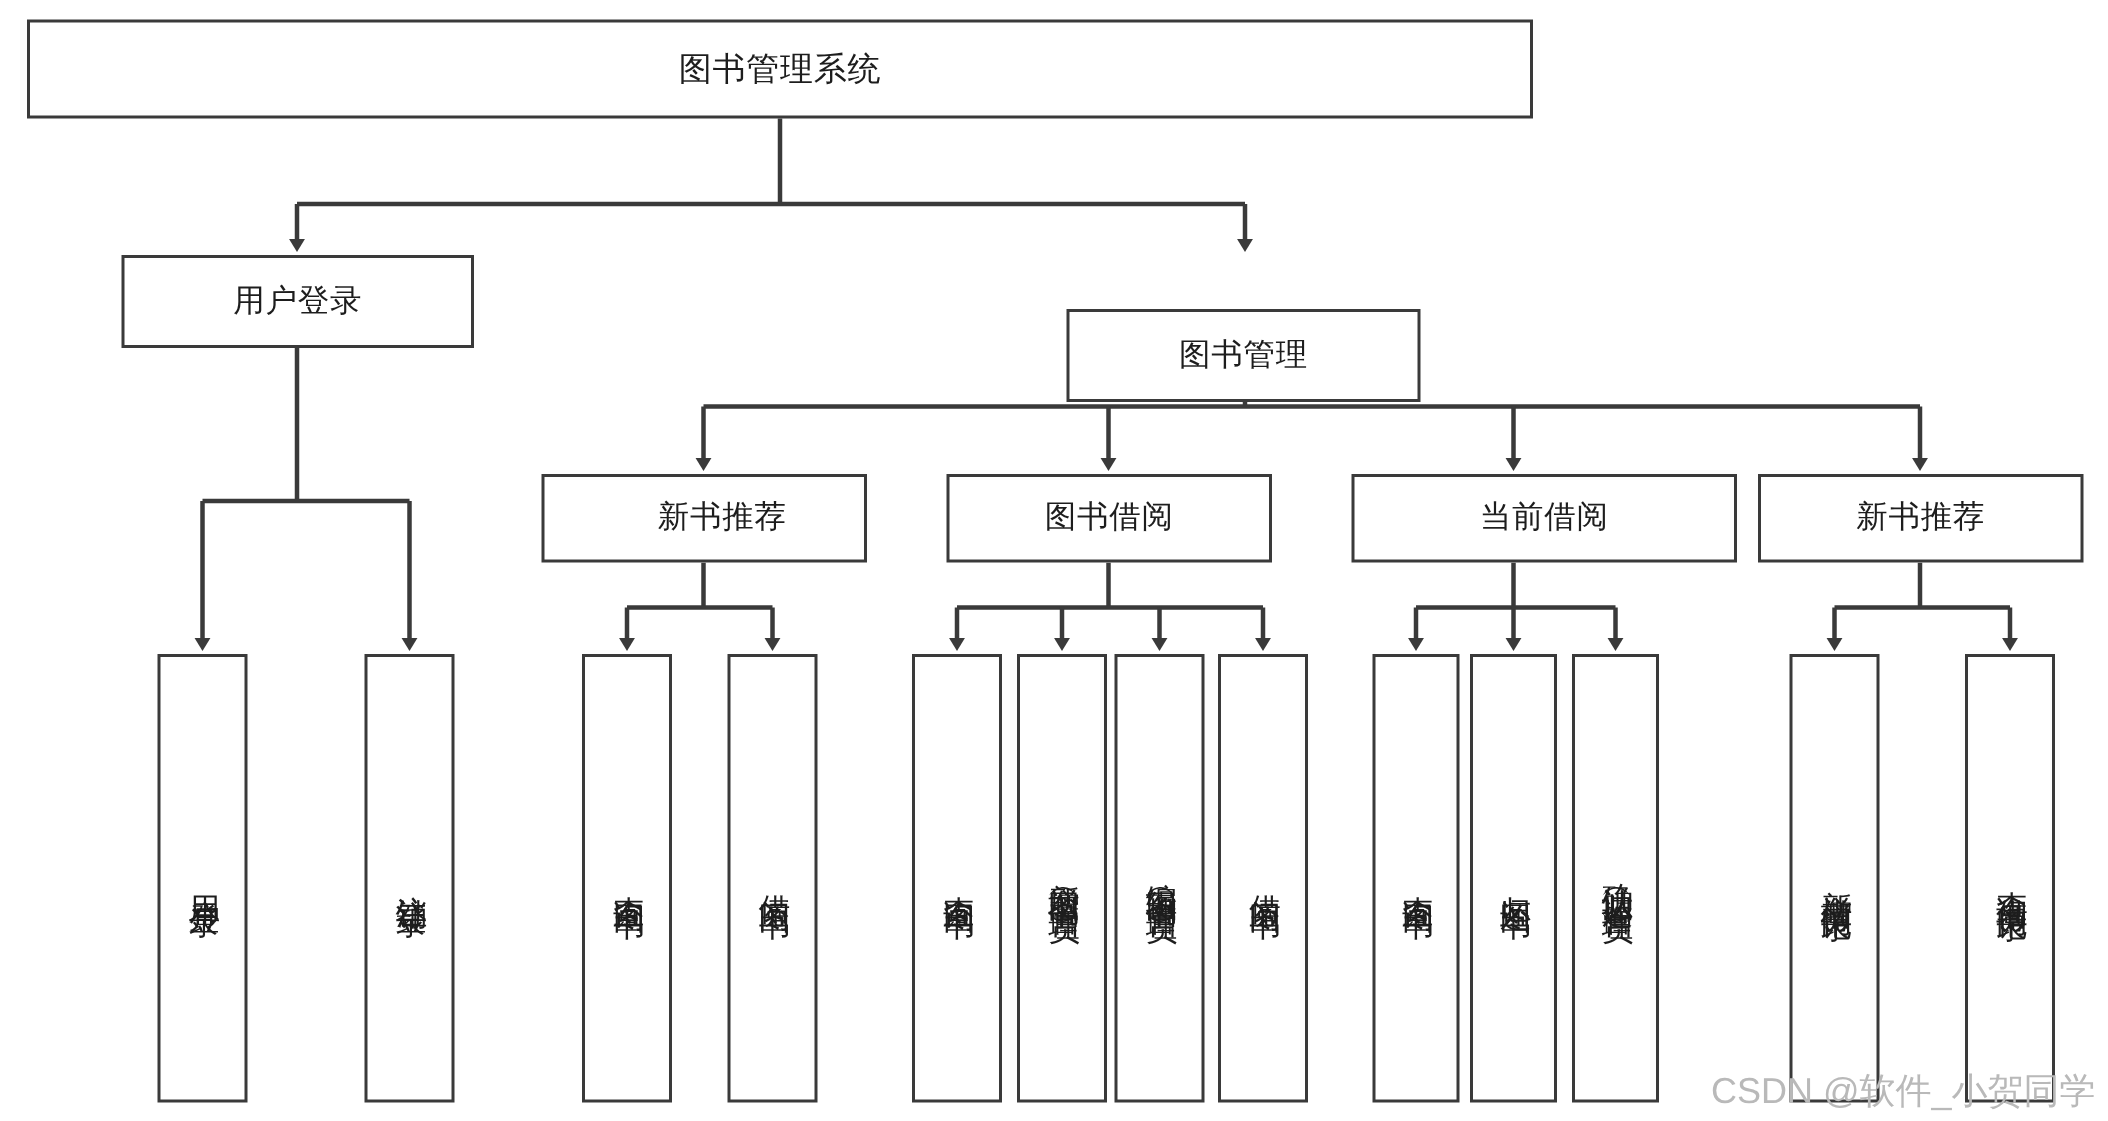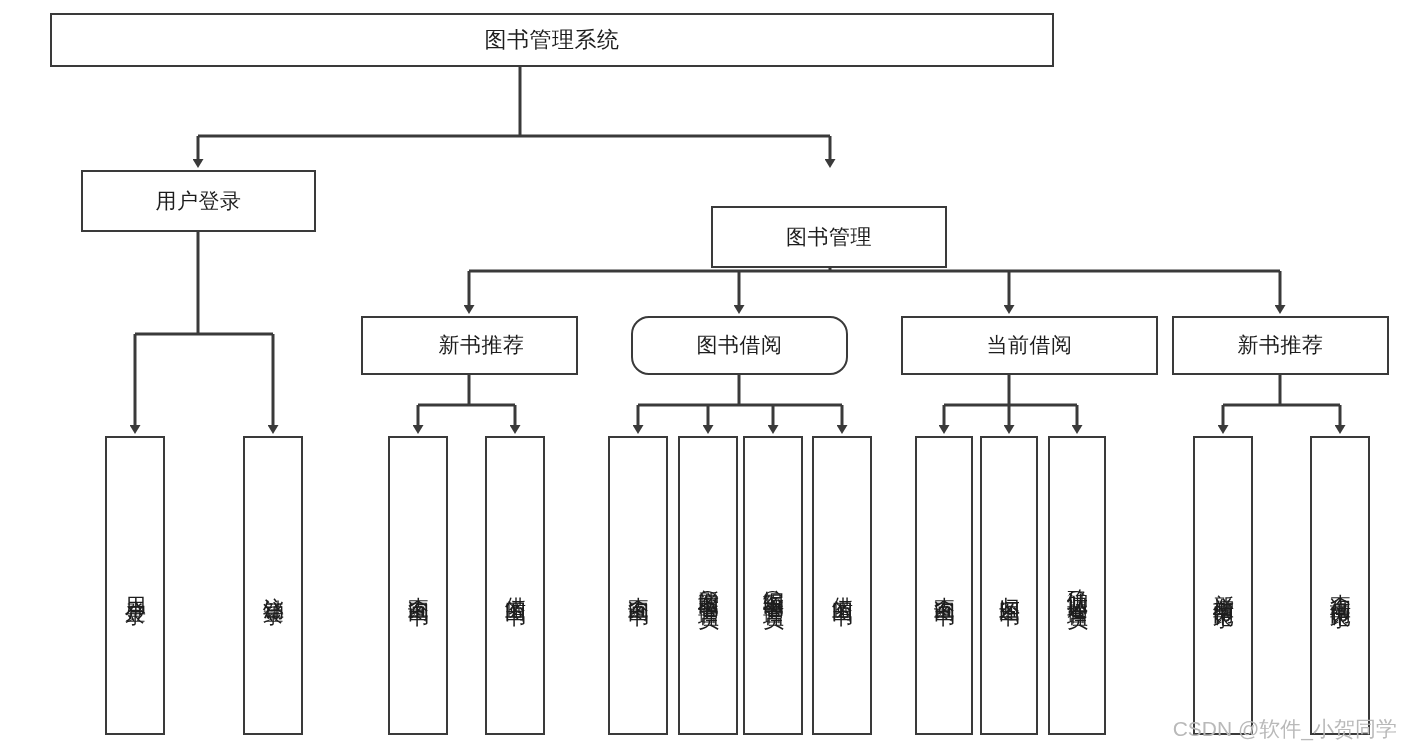--- a/index.html
+++ b/index.html
@@ -49,21 +49,21 @@
     font-size: 21px;
   }
   .node-box.root .node-label {
     font-size: 22px;
   }
   .watermark {
     position: absolute;
     right: 8px;
     bottom: 4px;
     color: #b9b9b9;
-    font-size: 21px;
+    font-size: 24px;
     white-space: nowrap;
     pointer-events: none;
   }
 </style>
 </head>
 <body>
 
 <div id="diagram-root">
 
   <svg id="diagram-svg" viewBox="0 0 1405 747">
@@ -109,35 +109,35 @@
       <path d="M1009,405 L1009,426" marker-end="url(#arrow)"></path>
       <path d="M1077,405 L1077,426" marker-end="url(#arrow)"></path>
 
       <path d="M1280,375 L1280,405"></path>
       <path d="M1223,405 L1340,405"></path>
       <path d="M1223,405 L1223,426" marker-end="url(#arrow)"></path>
       <path d="M1340,405 L1340,426" marker-end="url(#arrow)"></path>
     </g>
   </svg>
 
-  <div class="node-box root" style="left:18px; top:13px; width:1004px; height:54px;margin-left:32px;">
+  <div class="node-box root" style="left:18px; top:13px; width:1004px; height:66px;">
     <span class="node-label">图书管理系统</span>
   </div>
 
   <div class="node-box" style="left:81px; top:170px; width:235px; height:62px;">
     <span class="node-label">用户登录</span>
   </div>
   <div class="node-box" style="left:711px; top:170px; width:236px; height:62px;margin-top:36px;">
     <span class="node-label">图书管理</span>
   </div>
 
   <div class="node-box" style="left:361px; top:316px; width:217px; height:59px;padding-left:24px;">
     <span class="node-label">新书推荐</span>
   </div>
-  <div class="node-box" style="left:631px; top:316px; width:217px; height:59px;border-radius:18px;">
+  <div class="node-box" style="left:631px; top:316px; width:217px; height:59px;">
     <span class="node-label">图书借阅</span>
   </div>
   <div class="node-box" style="left:901px; top:316px; width:257px; height:59px;">
     <span class="node-label">当前借阅</span>
   </div>
   <div class="node-box" style="left:1172px; top:316px; width:217px; height:59px;">
     <span class="node-label">新书推荐</span>
   </div>
 
   <div class="node-box vertical" style="left:105px; top:436px; width:60px; height:299px;">

